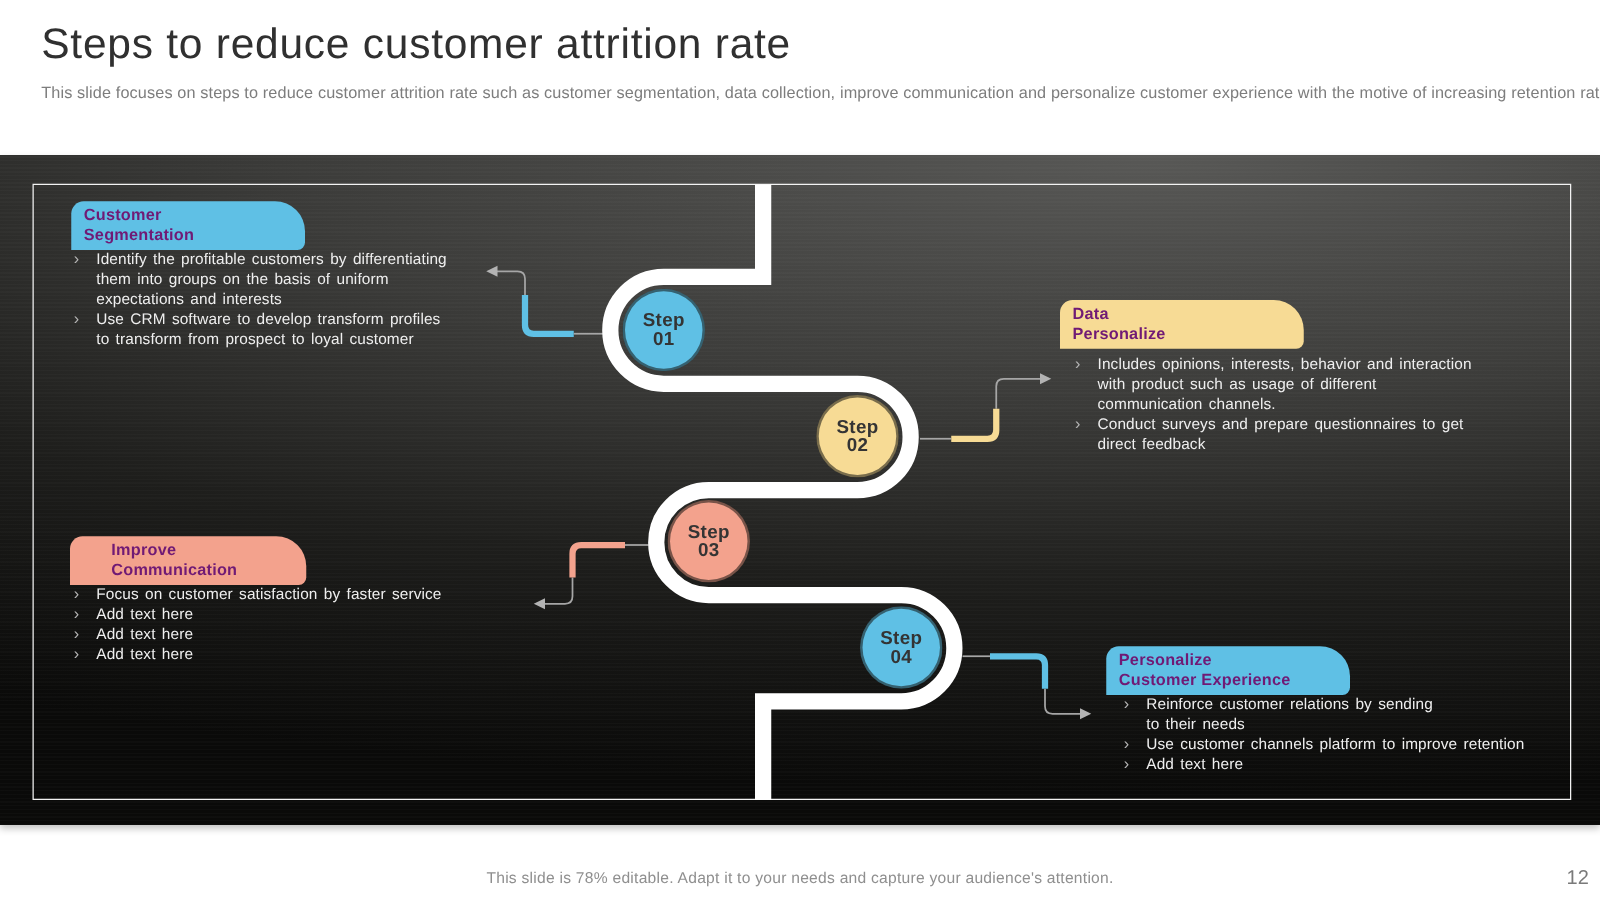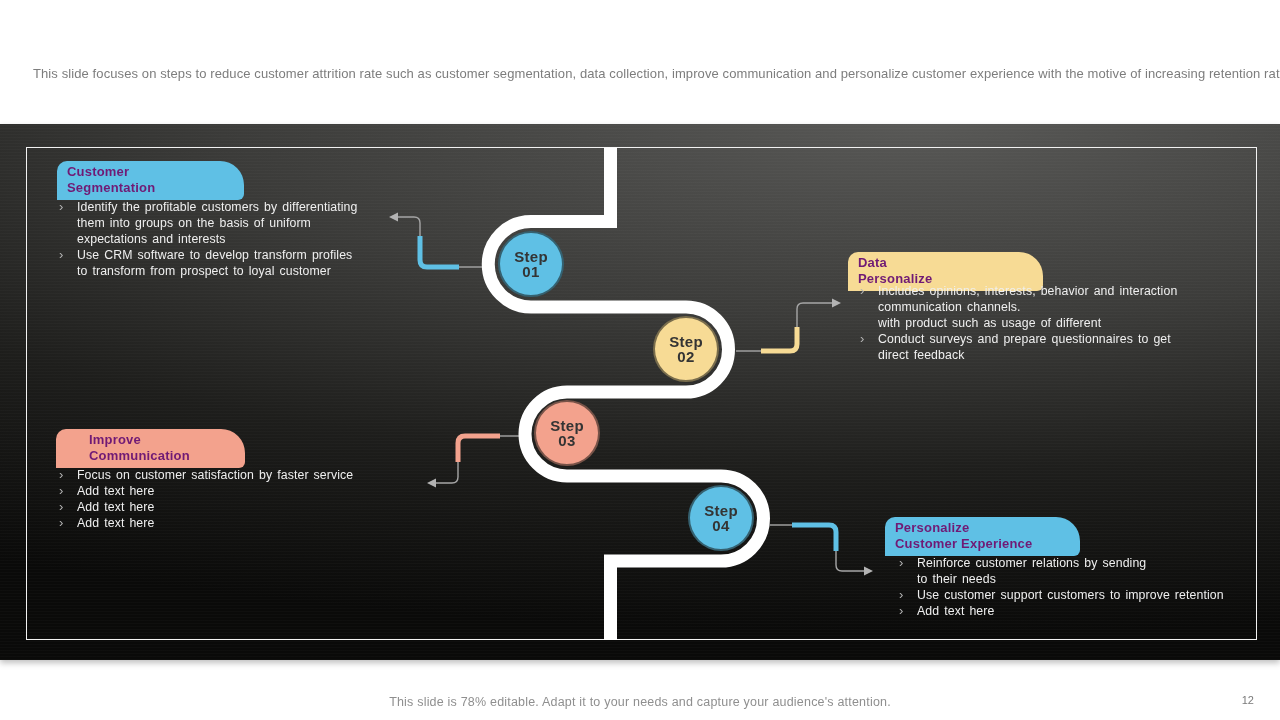--- a/index.html
+++ b/index.html
@@ -60,28 +60,29 @@
     width:20px;flex:0 0 20px;color:#b5b5b5;font-size:13px;line-height:16px;
     text-align:left;padding-left:2px;box-sizing:border-box;
   }
   .blines div{white-space:nowrap;word-spacing:1.5px;letter-spacing:0.1px;}
   
   .footer-note{
     position:absolute;left:0;right:0;top:695px;text-align:center;
     font-size:12.5px;color:#8f8f8f;letter-spacing:0.2px;
   }
   .page-number{
-    position:absolute;right:26px;top:694px;font-size:11px;color:#7a7a7a;
+    position:absolute;right:9px;top:694px;font-size:16px;color:#7a7a7a;
   }
 </style>
 </head>
 <body>
 
 <div id="slide">
 
+  <div class="title">Steps to reduce customer attrition rate</div>
   <div class="subtitle">This slide focuses on steps to reduce customer attrition rate such as customer segmentation, data collection, improve communication and personalize customer experience with the motive of increasing retention rate.</div>
 
   <div class="panel"></div>
   <div class="inner-border"></div>
 
   <svg class="diagram" width="1280" height="720" viewBox="0 0 1280 720">
 
     <g>
 
       <path class="thin" d="M 420 236 L 420 223 Q 420 217 414 217 L 397 217"></path>
@@ -151,31 +152,31 @@
     </div>
     <div class="bullet">
       <span class="glyph">›</span>
       <div class="blines">
         <div>Use CRM software to develop transform profiles</div>
         <div>to transform from prospect to loyal customer</div>
       </div>
     </div>
   </div>
 
-  <div class="chip bg-yellow" style="left:848px;top:240px;width:195px;margin-top:12px;">
+  <div class="chip bg-yellow" style="left:848px;top:240px;width:195px;">
     <div>Data</div>
     <div>Personalize</div>
   </div>
   <div class="bullets" style="left:858px;top:283px;width:340px;">
     <div class="bullet">
       <span class="glyph">›</span>
       <div class="blines">
         <div>Includes opinions, interests, behavior and interaction</div>
+        <div>with product such as usage of different</div>
         <div>communication channels.</div>
-        <div>with product such as usage of different</div>
       </div>
     </div>
     <div class="bullet">
       <span class="glyph">›</span>
       <div class="blines">
         <div>Conduct surveys and prepare questionnaires to get</div>
         <div>direct feedback</div>
       </div>
     </div>
   </div>
@@ -219,21 +220,21 @@
     <div class="bullet">
       <span class="glyph">›</span>
       <div class="blines">
         <div>Reinforce customer relations by sending</div>
         <div>to their needs</div>
       </div>
     </div>
     <div class="bullet">
       <span class="glyph">›</span>
       <div class="blines">
-        <div>Use customer support customers to improve retention</div>
+        <div>Use customer channels platform to improve retention</div>
       </div>
     </div>
     <div class="bullet">
       <span class="glyph">›</span>
       <div class="blines">
         <div>Add text here</div>
       </div>
     </div>
   </div>
 

